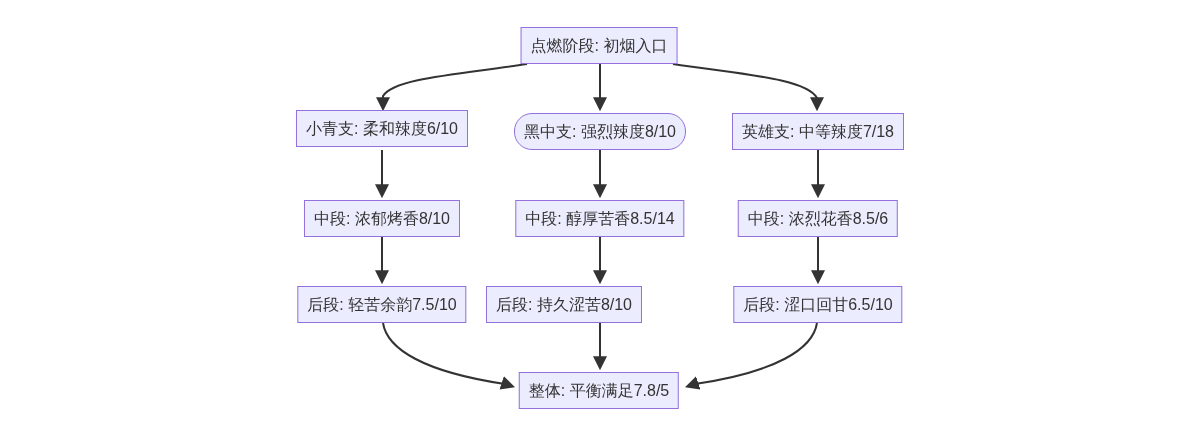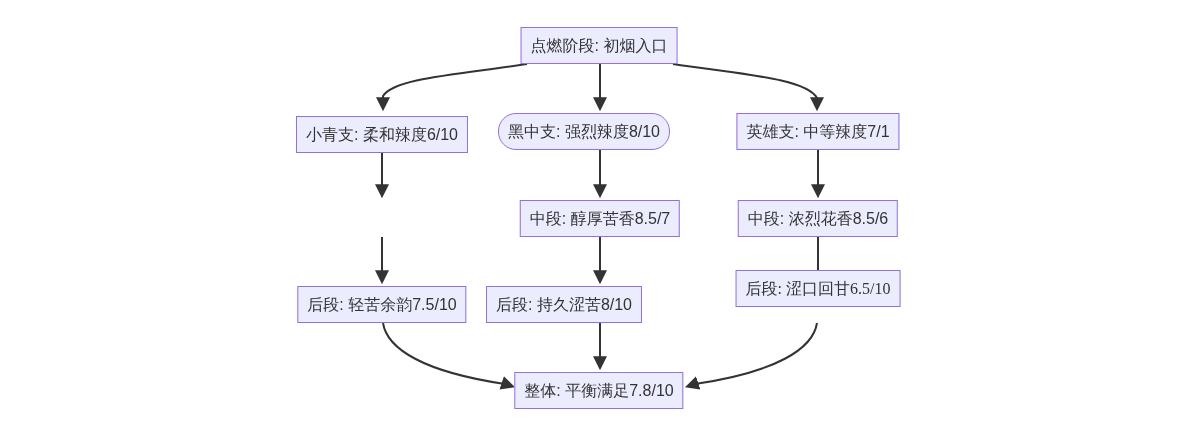--- a/index.html
+++ b/index.html
@@ -19,29 +19,29 @@
     color:#333333;
     font-size:16px;
     line-height:19px;
     padding:8px 9px;
     white-space:nowrap;
     text-align:center;
     box-sizing:border-box;
   }
   
   .n-ignite  {left:599px;top:27px;}
-  .n-b1      {left:382px;top:116px;}
-  .n-b2      {left:584px;top:113px;border-radius:18px;}
+  .n-b1      {left:382px;top:110px;}
+  .n-b2      {left:600px;top:113px;border-radius:18px;}
   .n-b3      {left:818px;top:113px;}
   .n-m1      {left:382px;top:200px;}
   .n-m2      {left:600px;top:200px;}
   .n-m3      {left:818px;top:200px;}
   .n-e1      {left:382px;top:286px;}
   .n-e2      {left:564px;top:286px;}
-  .n-e3      {left:818px;top:270px;font-family:Liberation Serif, serif;}
+  .n-e3      {left:818px;top:286px;}
   .n-overall {left:599px;top:372px;}
   .edge{stroke:#333333;stroke-width:2;fill:none;}
 </style>
 </head>
 <body>
 
 <div id="canvas">
 
   <svg id="edges" width="1200" height="440" viewBox="0 0 1200 440" xmlns="http://www.w3.org/2000/svg">
     <defs>
@@ -67,37 +67,40 @@
     <span>点燃阶段: 初烟入口</span>
   </div>
 
   <div class="node n-b1">
     <span>小青支: 柔和辣度6/10</span>
   </div>
   <div class="node n-b2">
     <span>黑中支: 强烈辣度8/10</span>
   </div>
   <div class="node n-b3">
-    <span>英雄支: 中等辣度7/1</span>
+    <span>英雄支: 中等辣度7/18</span>
   </div>
 
+  <div class="node n-m1">
+    <span>中段: 浓郁烤香8/10</span>
+  </div>
   <div class="node n-m2">
-    <span>中段: 醇厚苦香8.5/7</span>
+    <span>中段: 醇厚苦香8.5/14</span>
   </div>
   <div class="node n-m3">
     <span>中段: 浓烈花香8.5/6</span>
   </div>
 
   <div class="node n-e1">
     <span>后段: 轻苦余韵7.5/10</span>
   </div>
   <div class="node n-e2">
     <span>后段: 持久涩苦8/10</span>
   </div>
   <div class="node n-e3">
     <span>后段: 涩口回甘6.5/10</span>
   </div>
 
   <div class="node n-overall">
-    <span>整体: 平衡满足7.8/10</span>
+    <span>整体: 平衡满足7.8/5</span>
   </div>
 
 </div>
 
 </body></html>

